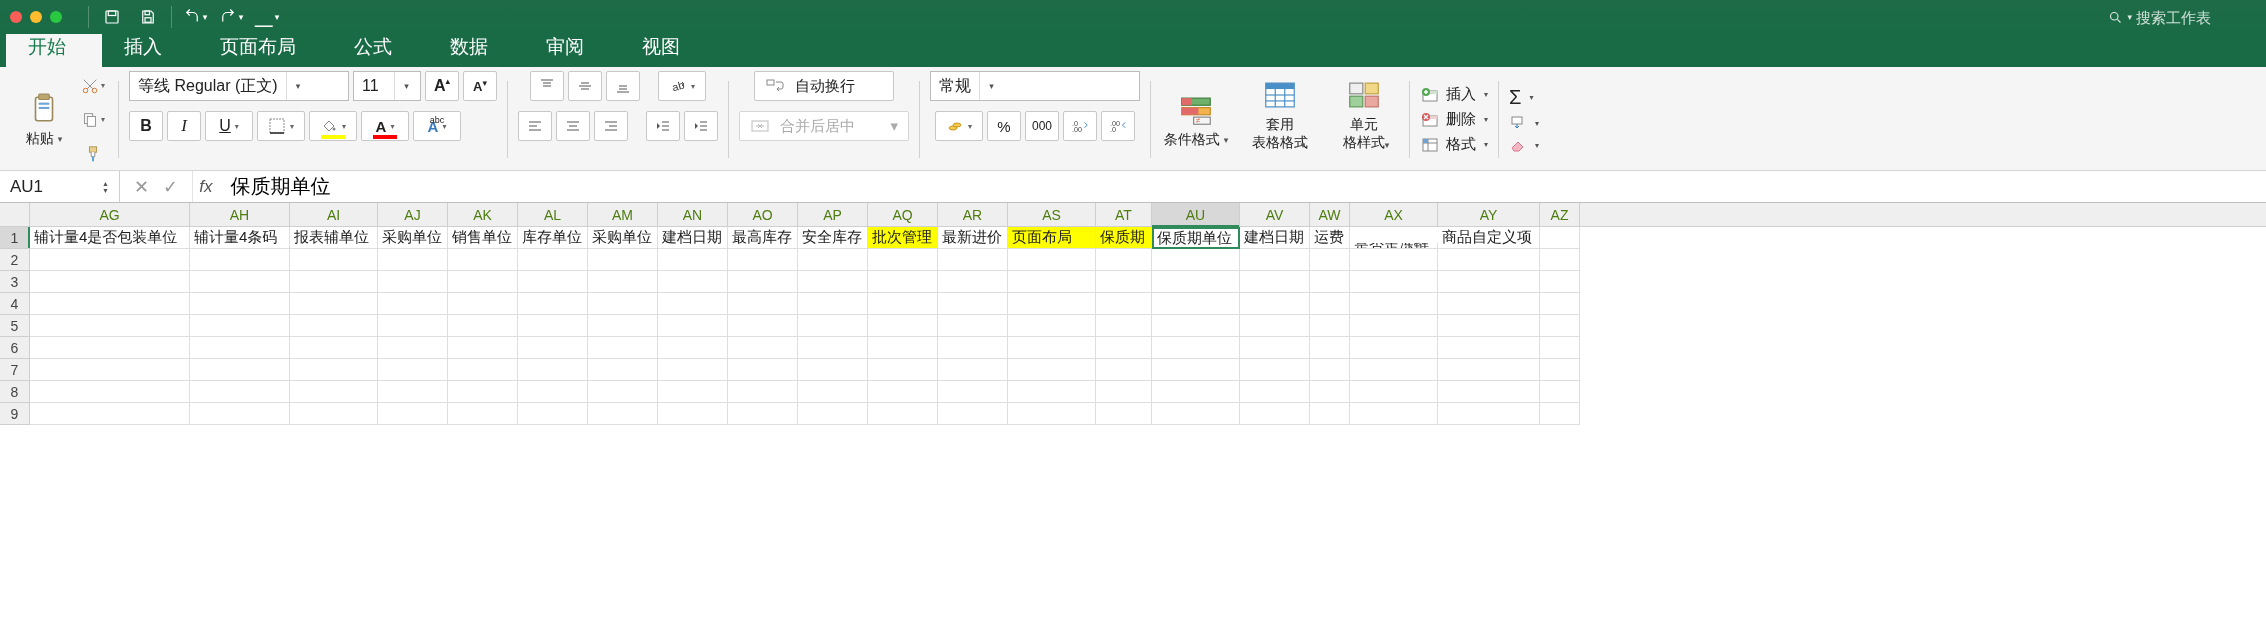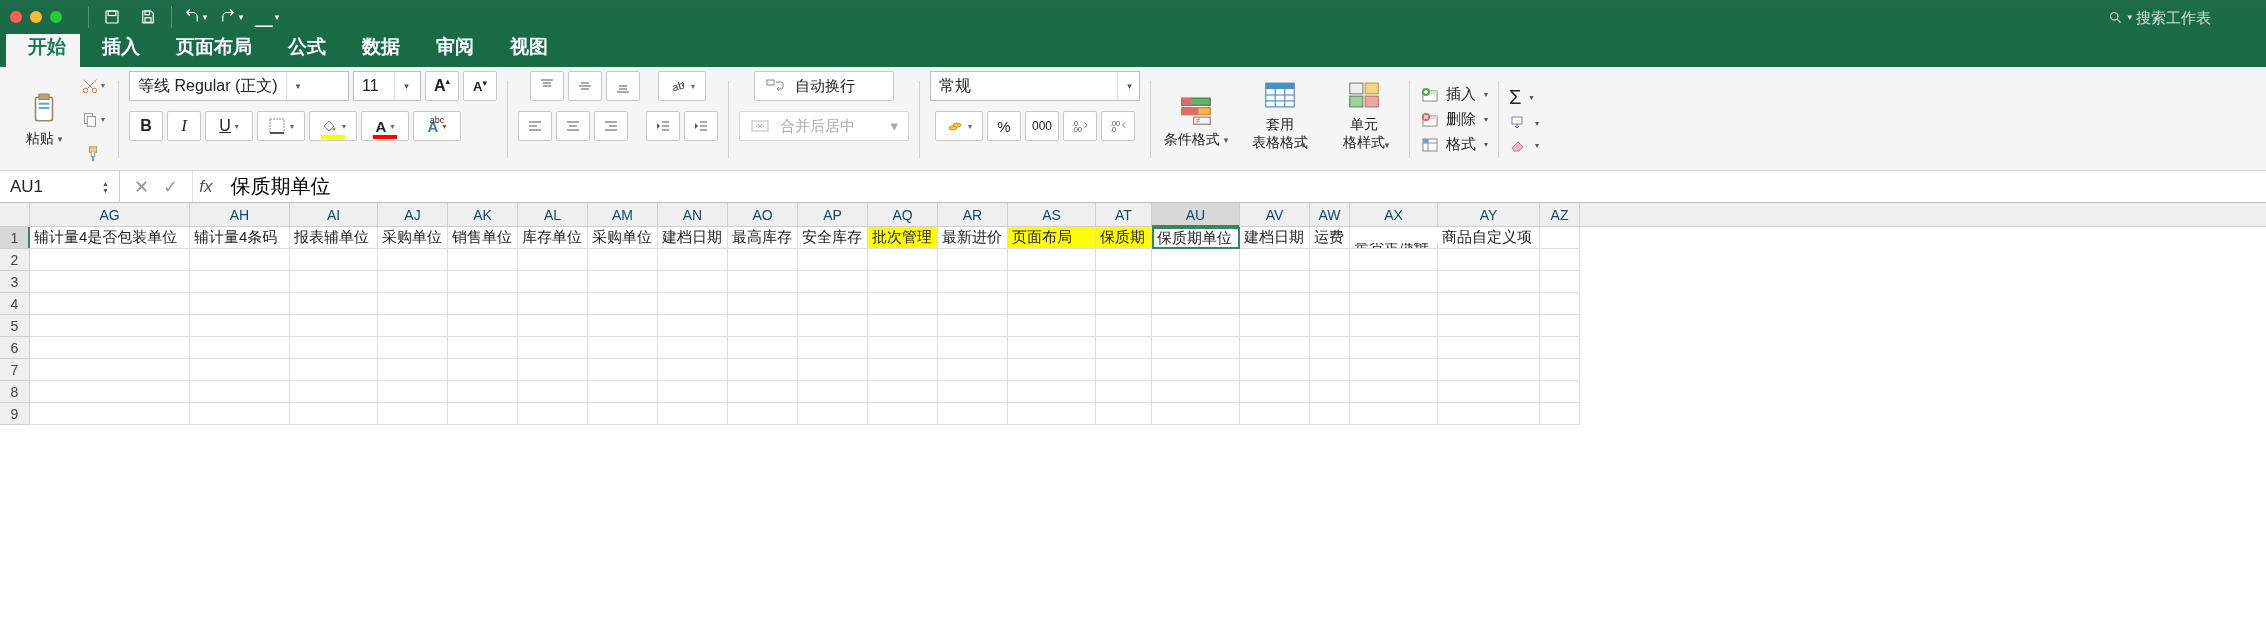--- a/index.html
+++ b/index.html
@@ -63,25 +63,25 @@
 
   
   .tabstrip {
     height: 33px;
     background: #196b46;
     display: flex;
     align-items: flex-end;
     padding-left: 6px;
   }
   .tab {
-    padding: 6px 14px 7px 22px;
+    padding: 6px 36px 7px 22px;
     color: #fff;
     font-size: 19px;
     cursor: pointer;
-    font-weight: 700;
+    font-weight: 400;
   }
   .tab.active {
     background: #f5f5f5;
     color: #1a7b50;
     border-top-left-radius: 4px;
     border-top-right-radius: 4px;
   }
 
   
   .ribbon {
@@ -152,21 +152,21 @@
   .fx-label { font-style:italic; font-size:17px; color:#555; padding:0 12px 0 6px; display:flex; align-items:center; }
   .fx-input { flex:1; border:none; outline:none; font-size:20px; padding:0 6px; }
 
   
   .grid-wrap { display:flex; flex-direction:column; font-size:13px; }
   .col-headers { display:flex; height:24px; background:#efefef; border-bottom:1px solid #cfcfcf; }
   .corner { min-width:30px; border-right:1px solid #cfcfcf; }
   .col-h {
     border-right:1px solid #cfcfcf;
     display:flex; align-items:center; justify-content:center;
-    font-size:14px; color:#0c4a6e;
+    font-size:14px; color:#4d7c0f;
   }
   .col-h.sel { background:#d8d8d8; position:relative; }
   .col-h.sel::after { content:""; position:absolute; left:0; right:0; bottom:-1px; height:2px; background:#2f8b5c; }
   .rows { display:flex; flex-direction:column; }
   .row { display:flex; height:22px; }
   .row-h {
     width:30px; min-width:30px; background:#efefef; border-right:1px solid #cfcfcf;
     border-bottom:1px solid #cfcfcf; display:flex; align-items:center; justify-content:center;
     font-size:14px; color:#444;
   }
@@ -444,21 +444,21 @@
           <path d="M6 9h3M11 9h3" stroke="#bbb"></path>
           <path d="M8 7l2 2-2 2M12 7l-2 2 2 2" stroke="#bbb" fill="none"></path>
         </svg>
       <span>合并后居中</span>
       <span class="mini-caret">▾</span>
     </div>
   </div>
   <div class="grp-sep"></div>
 
   <div class="grp row2">
-    <div class="combo" style="width:210px;justify-content:space-between;">
+    <div class="combo" style="width:210px;">
       <span class="combo-text">常规</span>
       <span class="combo-arrow">
           <span class="caret-down" style="color:#555;">▾</span>
         </span>
     </div>
     <div class="btn-row">
       <div class="sq-btn split">
           <svg viewBox="0 0 18 18">
             <ellipse cx="7" cy="11" rx="4" ry="2" fill="#f5c94d" stroke="#c79a20"></ellipse>
             <ellipse cx="11" cy="8" rx="4" ry="2" fill="#f5c94d" stroke="#c79a20"></ellipse>

